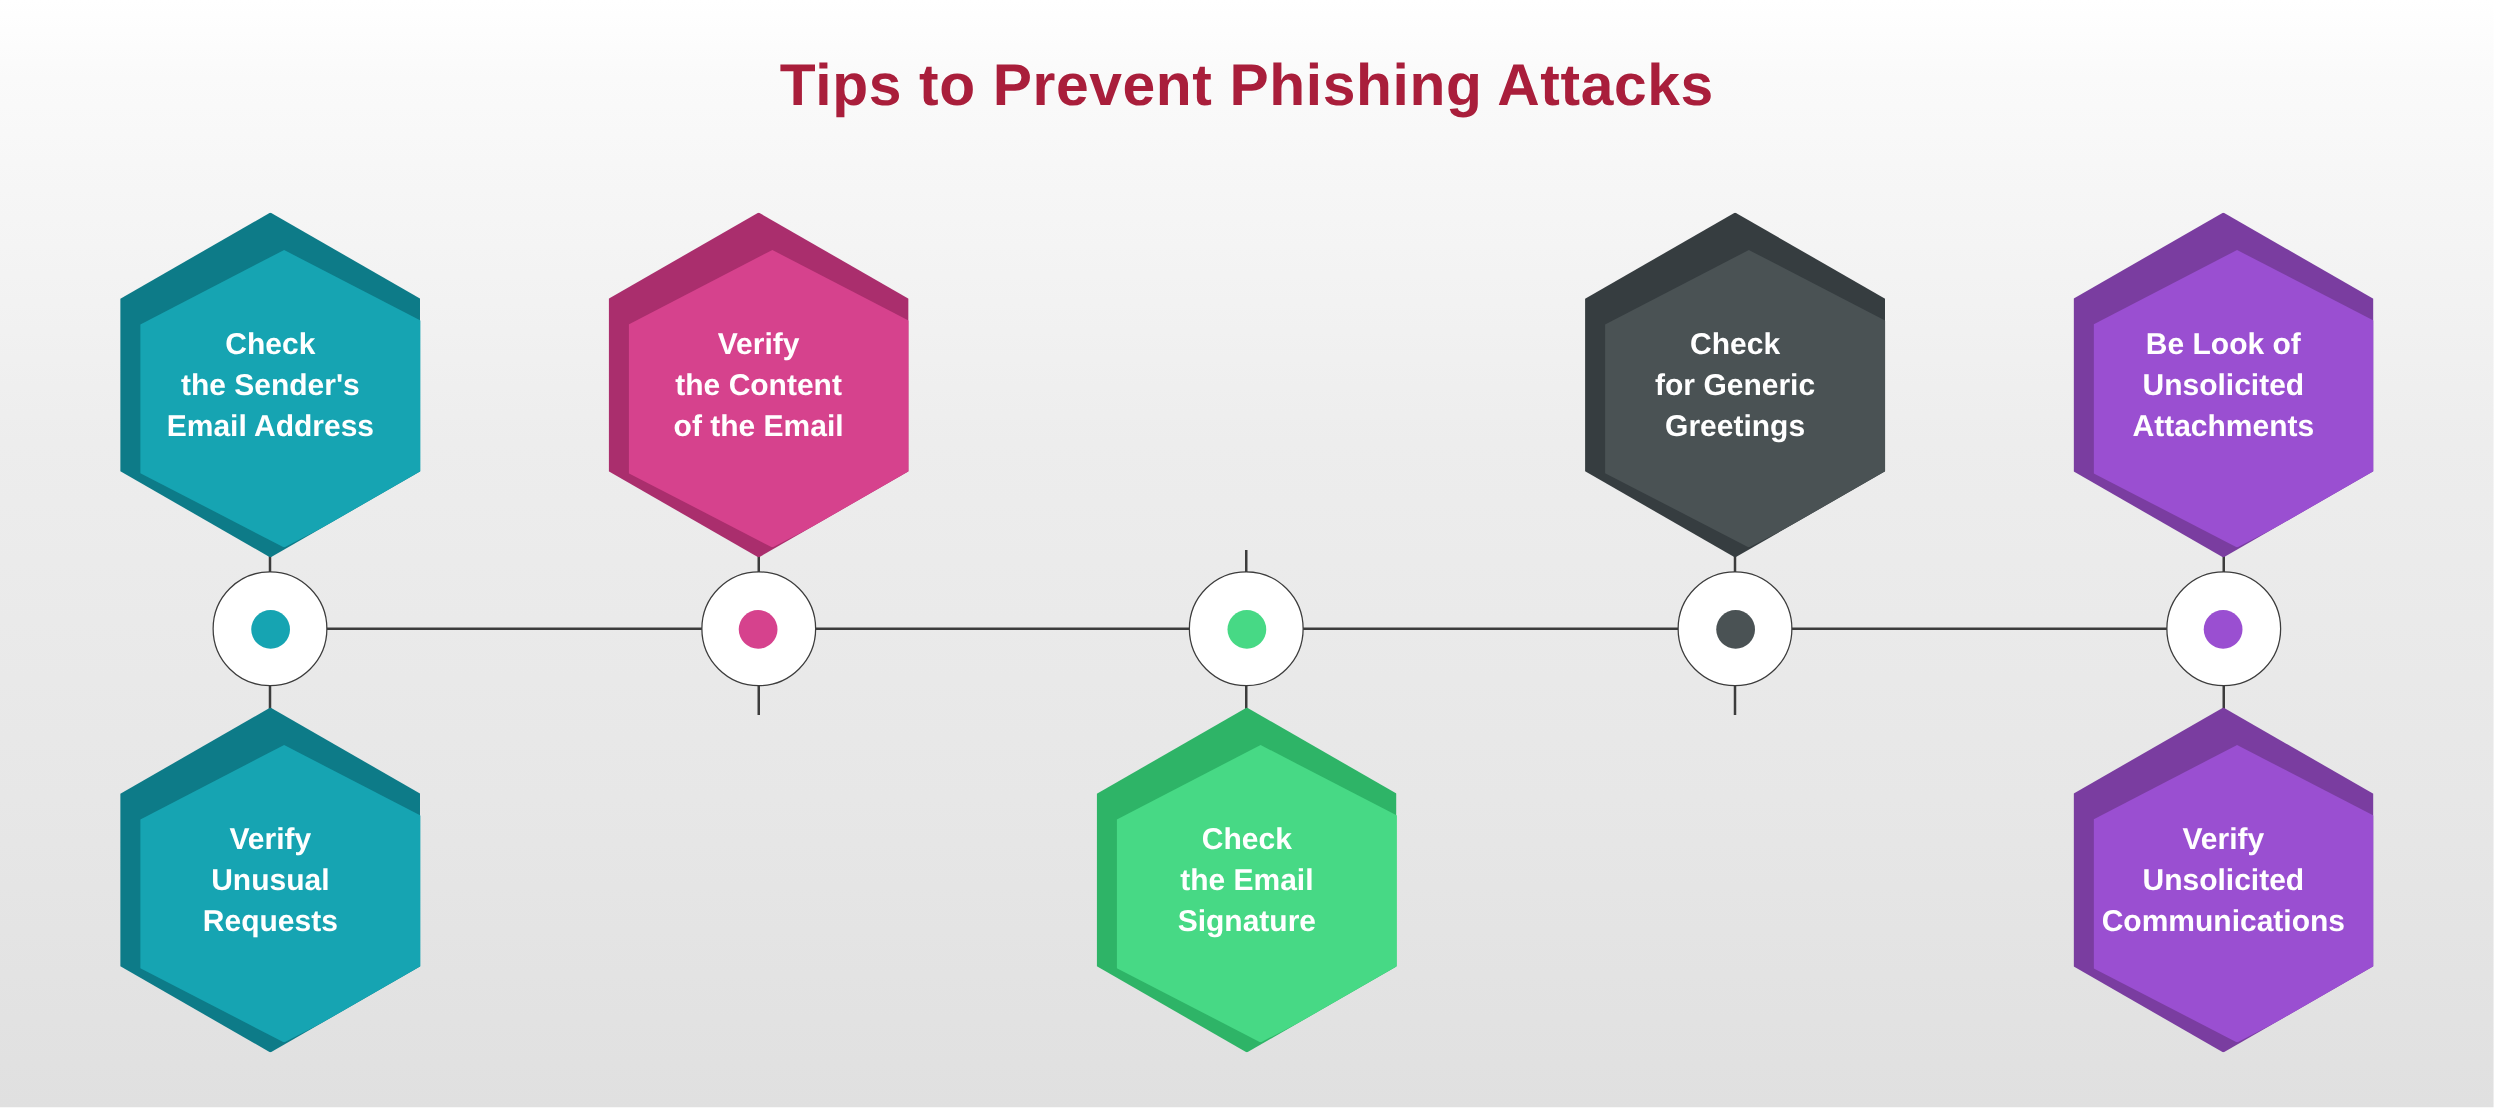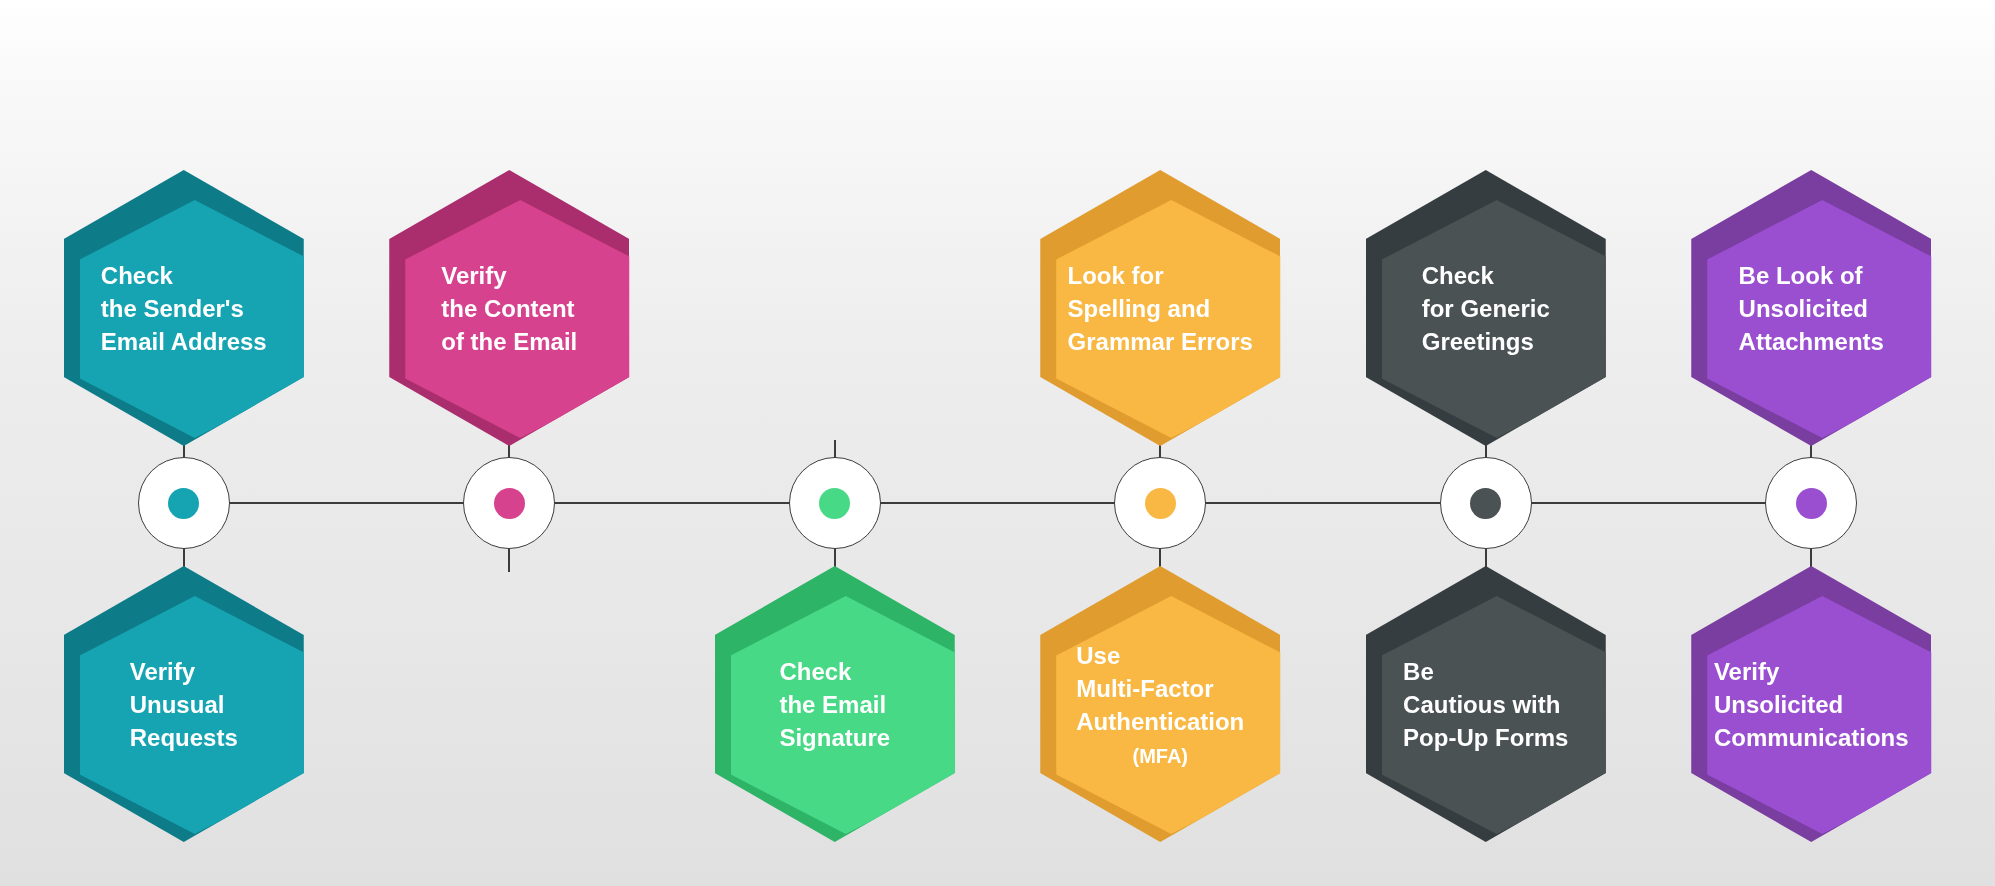--- a/index.html
+++ b/index.html
@@ -79,39 +79,40 @@
     background: var(--light);
     clip-path: polygon(50% 0%, 100% 25%, 100% 75%, 50% 100%, 0% 75%, 0% 25%);
   }
   .hex-label {
     position: absolute;
     inset: 0;
     display: flex;
     flex-direction: column;
     align-items: center;
     justify-content: center;
-    text-align: left;
+    text-align: center;
     color: var(--label-color, #ffffff);
     font-weight: bold;
     font-size: 24px;
     line-height: 33px;
     white-space: pre-line;
     z-index: 4;
   }
   .hex-subtext {
     font-size: 20px;
     line-height: 28px;
     margin-top: 4px;
   }
   .hex-subtext:empty { display: none; }
 </style>
 </head>
 <body>
 
 <div class="canvas" style="--title-color: #a91e3b; --line: #3c3c3c; --node-fill: #ffffff; --label-color: #ffffff; background: linear-gradient(rgb(255, 255, 255) 0%, rgb(250, 250, 250) 7%, rgb(237, 237, 237) 40%, rgb(231, 231, 231) 72%, rgb(224, 224, 224) 100%);">
+  <div class="title">Tips to Prevent Phishing Attacks</div>
   <div class="hline"></div>
   <div class="columns">
   <div class="column" style="--light: #16a4b2; --dark: #0d7b88;">
     <div class="vline"></div>
     <div class="hex top">
       <div class="hex-inner"></div>
       <div class="hex-label">
         <span>Check
 the Sender's
 Email Address</span>
@@ -157,68 +158,35 @@
       <div class="hex-inner"></div>
       <div class="hex-label">
         <span>Check
 the Email
 Signature</span>
         
       </div>
     </div>
   </div>
 
-  <div class="column" style="--light: #f8b843; --dark: #e09c2e;">
-    <div class="vline"></div>
-    <div class="hex top">
-      <div class="hex-inner"></div>
-      <div class="hex-label">
-        <span>Look for
-Spelling and
-Grammar Errors</span>
-        
-      </div>
-    </div>
-    <div class="node">
-      <div class="dot"></div>
-    </div>
-    <div class="hex bottom">
-      <div class="hex-inner"></div>
-      <div class="hex-label">
-        <span>Use
-Multi-Factor
-Authentication</span>
-        <span class="hex-subtext">(MFA)</span>
-      </div>
-    </div>
-  </div>
 
   <div class="column" style="--light: #4a5254; --dark: #363d40;">
     <div class="vline"></div>
     <div class="hex top">
       <div class="hex-inner"></div>
       <div class="hex-label">
         <span>Check
 for Generic
 Greetings</span>
         
       </div>
     </div>
     <div class="node">
       <div class="dot"></div>
     </div>
-    <div class="hex bottom">
-      <div class="hex-inner"></div>
-      <div class="hex-label">
-        <span>Be
-Cautious with
-Pop-Up Forms</span>
-        
-      </div>
-    </div>
   </div>
 
   <div class="column" style="--light: #9a4fd1; --dark: #7a3da0;">
     <div class="vline"></div>
     <div class="hex top">
       <div class="hex-inner"></div>
       <div class="hex-label">
         <span>Be Look of
 Unsolicited
 Attachments</span>

